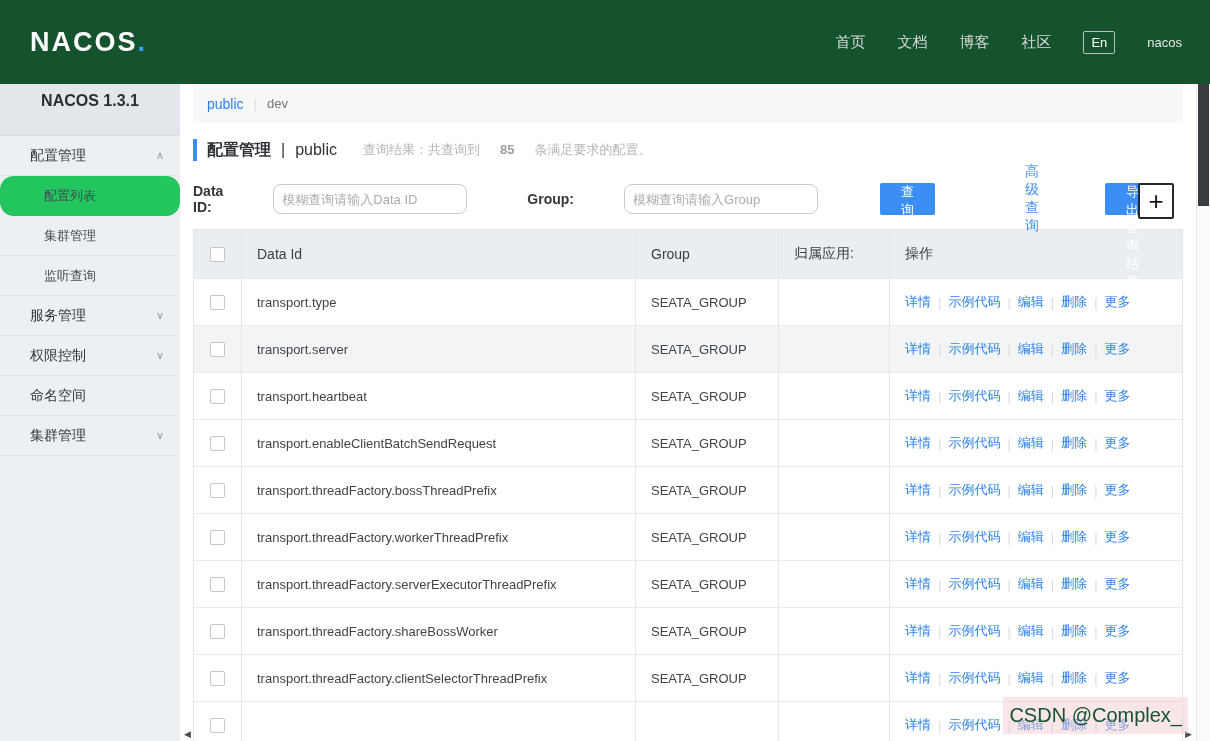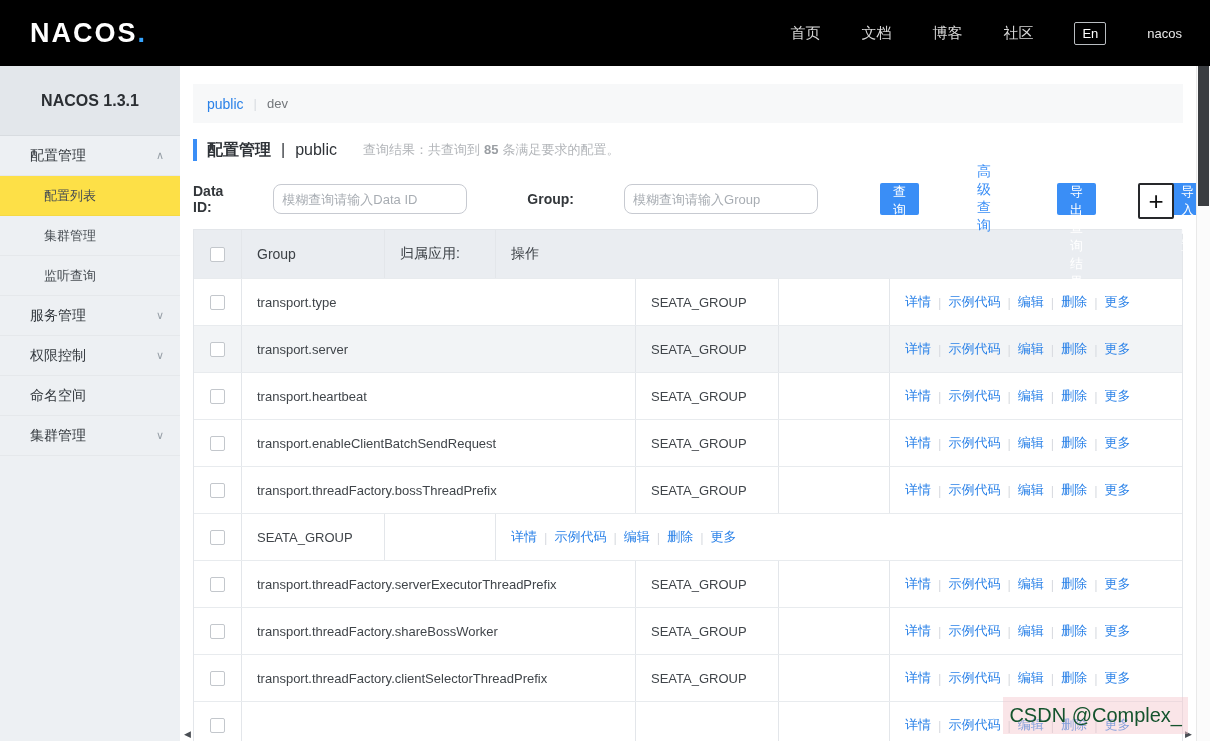--- a/index.html
+++ b/index.html
@@ -4,80 +4,80 @@
 <style>
   html,body { margin:0; padding:0; background:#fff; }
   * { box-sizing:border-box; }
   .screen {
     position:relative; width:1210px; height:741px; overflow:hidden;
     font-family:"Liberation Sans","DejaVu Sans",sans-serif; background:#fff;
   }
 
   
   .topbar {
-    position:absolute; top:0; left:0; right:0; height:66px; background:#000000;
+    position:absolute; top:0; left:0; right:0; height:84px; background:#14532d;
     display:flex; align-items:center; justify-content:space-between;
     padding:0 28px 0 30px; z-index:6;
   }
   .logo { font-size:27px; font-weight:bold; color:#fff; letter-spacing:2px; cursor:pointer; }
   .logo .dot { color:#35a4ff; }
-  .topnav { display:flex; align-items:center; gap:41px; }
+  .topnav { display:flex; align-items:center; gap:32px; }
   .topnav a { color:#d8d8d8; font-size:15px; text-decoration:none; cursor:pointer; }
   .lang-btn {
     color:#fff; font-size:13px; border:1px solid #b9bdc1; border-radius:2px;
     padding:3px 7px; cursor:pointer;
   }
   .user { color:#e8e8e8; font-size:13px; cursor:pointer; }
 
   
   .sidebar { position:absolute; top:66px; left:0; bottom:0; width:180px; background:#edf0f3; }
   .version {
     height:70px; line-height:70px; text-align:center; font-size:16px; font-weight:bold;
     color:#2b2f33; background:#e3e7eb; border-bottom:1px solid #d8dce0;
   }
   .menu-item {
     height:40px; display:flex; align-items:center; padding:0 16px 0 30px;
     font-size:14px; color:#33383e; cursor:pointer; border-bottom:1px solid rgba(0,0,0,0.03);
   }
   .menu-item.child { padding-left:44px; font-size:13px; color:#474d53; }
-  .menu-item.active { background:#fde047; }
+  .menu-item.active { background:#22c55e;border-radius:14px; }
   .chev { margin-left:auto; color:#98a0a8; font-size:11px; }
 
   
   .content { position:absolute; left:180px; top:66px; right:14px; bottom:0; background:#fff; overflow:hidden; }
 
   .ns-bar {
     margin:18px 13px 0 13px; height:39px; background:#f7f8f9;
     display:flex; align-items:center; padding:0 14px;
   }
   .ns-active { color:#2b82e8; font-size:14px; text-decoration:none; cursor:pointer; }
   .ns-sep { color:#d9dce1; margin:0 10px; font-size:13px; }
   .ns-other { color:#73777b; font-size:13px; text-decoration:none; cursor:pointer; }
 
   .page-title-row { margin:12px 13px 0 13px; display:flex; align-items:center; height:30px; }
   .blue-bar { width:4px; height:22px; background:#3a8ef6; margin-right:10px; }
   .pt { font-size:16px; font-weight:bold; color:#2f3338; }
   .pt-sep { margin:0 10px; font-size:16px; color:#2f3338; }
   .pt-ns { font-size:16px; color:#2f3338; }
   .result { margin-left:26px; font-size:13px; color:#b3b6ba; }
-  .result b { color:#9a9ea3; margin:0 4px;text-align:right; }
+  .result b { color:#9a9ea3; margin:0 20px;text-align:right; }
 
   .filter-row { position:relative; margin:16px 13px 0 13px; height:36px; display:flex; align-items:center;gap:42px; }
   .filter-row label { font-size:14px; font-weight:bold; color:#33373b; margin-right:8px; }
   .filter-row input {
     width:198px; height:30px; border:1px solid #c7cad1; border-radius:8px;
     padding:0 8px; font-size:13px; color:#333; margin-right:18px; background:#fff; outline:none;
   }
   .filter-row input::placeholder { color:#a8adb3; }
   .btn {
-    height:32px; padding:0 13px; background:#3a8ef6; color:#fff; border:none;
+    height:32px; padding:0 21px; background:#3a8ef6; color:#fff; border:none;
     border-radius:2px; font-size:13px; cursor:pointer;
   }
   .btn.search { margin-left:2px; }
-  .adv { color:#3a8ef6; font-size:14px; margin:0 0 0 16px; text-decoration:none; cursor:pointer; }
+  .adv { color:#3a8ef6; font-size:14px; margin:0 0 0 48px; text-decoration:none; cursor:pointer; }
   .btn.export { margin-left:24px; }
   .btn.import { margin-left:30px; }
   .plus-btn {
     position:absolute; right:9px; top:2px; width:36px; height:36px; background:#fff;
     border:2px solid #26282b; border-radius:2px; font-size:26px; line-height:29px;
     text-align:center; color:#121212; cursor:pointer; padding:0;
   }
 
   
   .table { margin:12px 13px 0 13px; border:1px solid #e3e6ea; }
@@ -186,20 +186,21 @@
       <button class="btn export">导出查询结果</button>
       <button class="btn import">导入配置</button>
       <button class="plus-btn"><span>+</span></button>
     </div>
 
     <div class="table">
       <div class="thead">
         <div class="th col-check">
             <span class="checkbox"></span>
           </div>
+        <div class="th col-dataid">Data Id</div>
         <div class="th col-group">Group</div>
         <div class="th col-app">归属应用:</div>
         <div class="th col-ops">操作</div>
       </div>
       <div id="tbody">
   <div class="tr">
     <div class="td col-check">
               <span class="checkbox"></span>
             </div>
     <div class="td col-dataid">transport.type</div>
@@ -295,20 +296,21 @@
               <a>删除</a>
               <span class="op-sep">|</span>
               <a>更多</a>
     </div>
   </div>
 
   <div class="tr">
     <div class="td col-check">
               <span class="checkbox"></span>
             </div>
+    <div class="td col-dataid">transport.threadFactory.workerThreadPrefix</div>
     <div class="td col-group">SEATA_GROUP</div>
     <div class="td col-app"></div>
     <div class="td col-ops">
       <a>详情</a>
               <span class="op-sep">|</span>
               <a>示例代码</a>
               <span class="op-sep">|</span>
               <a>编辑</a>
               <span class="op-sep">|</span>
               <a>删除</a>

